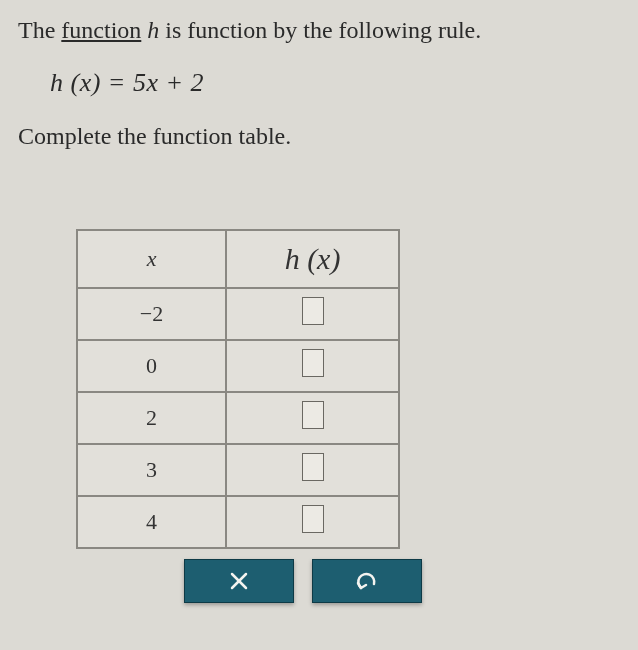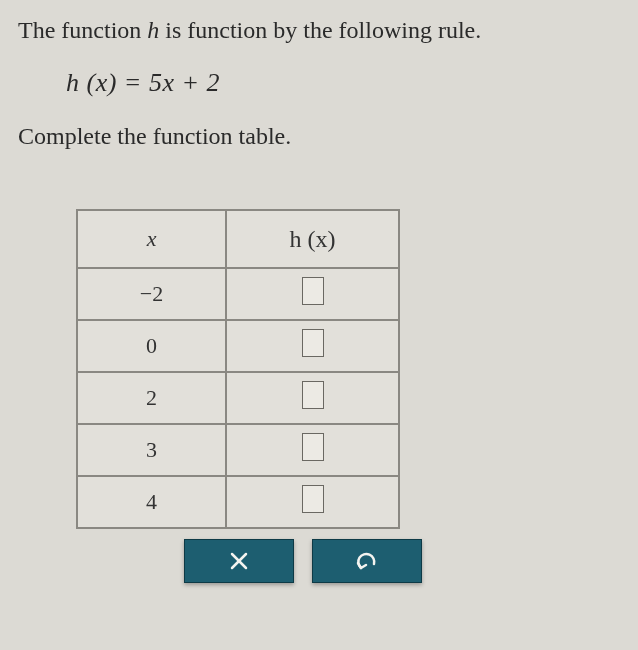--- a/index.html
+++ b/index.html
@@ -11,34 +11,35 @@
       color: #2a2a2a;
       padding: 14px 18px;
       overflow: hidden;
     }
     .prompt-line1 {
       font-size: 24px;
       line-height: 1.4;
       margin-bottom: 20px;
     }
     .func-link {
+      text-decoration: underline;
       color: #2a2a2a;
     }
     .fn-name { font-style: italic; }
     .equation {
       font-size: 26px;
       font-style: italic;
-      margin: 0 0 22px 48px;
+      margin: 0 0 22px 32px;
       font-family: 'Times New Roman', serif;
       letter-spacing: 0.5px;
     }
     .prompt-line2 {
       font-size: 24px;
       line-height: 1.4;
-      margin-bottom: 56px;
+      margin-bottom: 76px;
     }
     .table-wrap {
       margin-left: 58px;
     }
     table {
       border-collapse: collapse;
       background: #e2e0da;
       width: 324px;
     }
     th, td {
@@ -49,21 +50,22 @@
       font-size: 22px;
       font-family: 'Times New Roman', serif;
       color: #333;
     }
     th {
       font-weight: normal;
       height: 58px;
       font-size: 22px;
     }
     th.hx-header {
-      font-size: 24px;
+      font-style: italic;
+      font-size: 30px;
     }
     th.x-header {
       font-style: italic;
     }
     .col-x { width: 150px; }
     .col-hx { width: 174px; }
     .input-box {
       display: inline-block;
       width: 22px;
       height: 28px;

